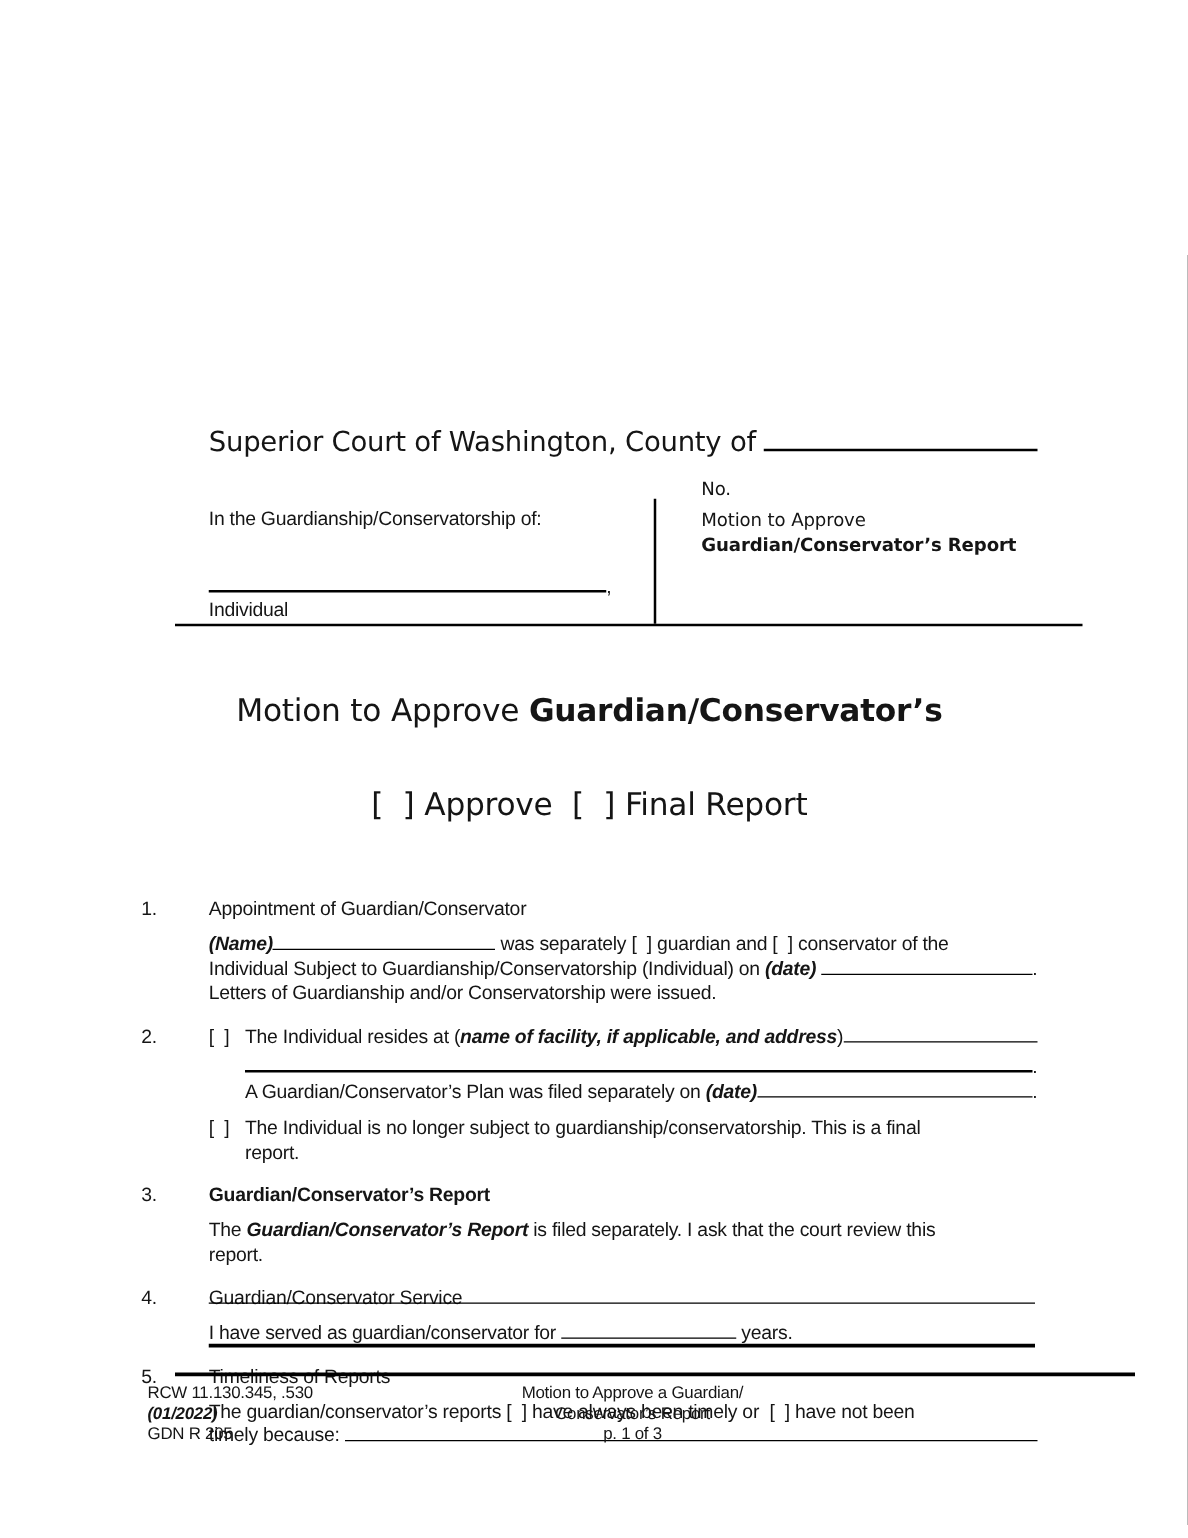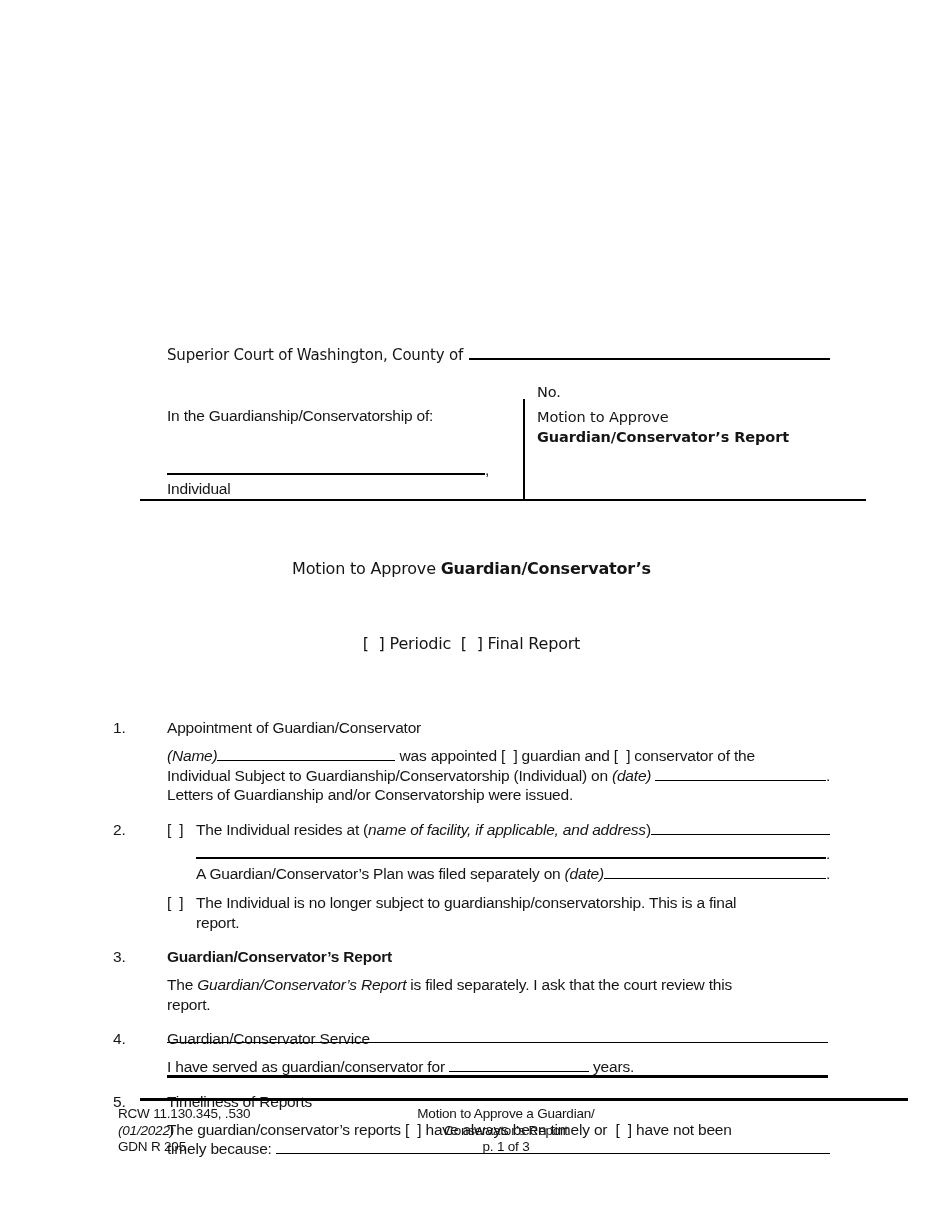--- a/index.html
+++ b/index.html
@@ -7,47 +7,47 @@
   }
   html,body{margin:0;padding:0;background:#888;}
   .page{
     position:relative; width:950px; height:1230px; margin:0 auto;
     background:var(--paper); color:var(--ink);
     font-family:"Liberation Sans", sans-serif;
     font-size:15.5px; letter-spacing:-0.2px; line-height:19.5px;
     overflow:hidden;
   }
   .b{font-weight:bold;}
-  .it{font-style:italic;}
+  .it{font-style:italic;font-weight:bold;}
 
   
   .court-line{
     position:absolute; left:167px; top:344px; width:663px;
     display:flex; align-items:baseline; white-space:pre;
-    font-family:"DejaVu Sans", sans-serif; font-size:15px; letter-spacing:-0.2px; line-height:22px;
+    font-family:"DejaVu Sans", sans-serif; font-size:22px; letter-spacing:-0.2px; line-height:22px;
   }
   .court-line .blank{border-bottom-width:2px; margin-left:6px;}
 
   
   .caption-table{
     position:absolute; left:140px; top:375px; width:726px; height:124px;
     border-bottom:2px solid var(--rule); display:flex;
   }
   .cap-left{width:385px; border-right:2.5px solid var(--rule); padding:7px 18px 0 27px; box-sizing:border-box;margin-top:24px;}
   .cap-left .name-row{display:flex; align-items:baseline; white-space:pre; margin-top:34px;}
   .cap-left .name-row .blank{border-bottom-width:2px;}
-  .cap-right{flex:1; padding:7px 0 0 12px; font-family:"DejaVu Sans", sans-serif; font-size:14.5px; letter-spacing:-0.1px; line-height:20px;}
+  .cap-right{flex:1; padding:7px 0 0 36px; font-family:"DejaVu Sans", sans-serif; font-size:14.5px; letter-spacing:-0.1px; line-height:20px;}
   .cap-right .no-label{margin-bottom:5px;}
   .cap-right .code{margin-top:5px; letter-spacing:2.5px;}
 
   
   .main{position:absolute; left:113px; top:506px; width:717px;}
   .doc-title{
     text-align:center; font-family:"DejaVu Sans", sans-serif;
-    font-size:16px; letter-spacing:-0.2px; line-height:25px; margin-bottom:12px; white-space:pre;
+    font-size:25px; letter-spacing:-0.2px; line-height:25px; margin-bottom:12px; white-space:pre;
   }
   .section{display:flex; margin-bottom:5px;}
   .sec-num{width:54px; flex:0 0 54px;}
   .sec-body{flex:1; min-width:0;}
   .sec-heading{line-height:20px; margin-bottom:8px;}
   .p-block{margin-bottom:10px;}
   .cb-block{display:flex; margin-bottom:10px;}
   .cb-block .marker{flex:0 0 29px; white-space:pre;}
   .cb-lines{flex:1; min-width:0;}
   .line{display:flex; align-items:baseline; white-space:pre;}
@@ -91,30 +91,30 @@
       <div class="no-label">No.</div>
       <div>Motion to Approve</div>
       <div class="b">Guardian/Conservator’s Report</div>
     </div>
   </div>
 
   <div class="main">
 
     <div class="doc-title">
       <div><span>Motion to Approve </span><span class="b">Guardian/Conservator’s</span></div>
-      <div><span class="chk">[  ]</span><span> Periodic  </span><span class="chk">[  ]</span><span> Final Report</span></div>
+      <div><span class="chk">[  ]</span><span> Approve  </span><span class="chk">[  ]</span><span> Final Report</span></div>
     </div>
 
     <div>
         <div class="section">
           <div class="sec-num">1.</div>
           <div class="sec-body">
             <div class="sec-heading">Appointment of Guardian/Conservator</div>
             <div class="p-block">
-              <div class="line"><span class="it">(Name)</span><span class="blank" style="width: 178px;"></span><span> was appointed </span><span class="chk">[  ]</span><span> guardian and </span><span class="chk">[  ]</span><span> conservator of the</span></div>
+              <div class="line"><span class="it">(Name)</span><span class="blank" style="width: 178px;"></span><span> was separately </span><span class="chk">[  ]</span><span> guardian and </span><span class="chk">[  ]</span><span> conservator of the</span></div>
               <div class="line"><span>Individual Subject to Guardianship/Conservatorship (Individual) on </span><span class="it">(date)</span><span> </span><span class="blank fill"></span><span>.</span></div>
               <div class="line"><span>Letters of Guardianship and/or Conservatorship were issued.</span></div>
             </div>
           </div>
         </div>
         <div class="section">
           <div class="sec-num">2.</div>
           <div class="sec-body">
             <div class="cb-block">
               <span class="marker">[  ]</span>

